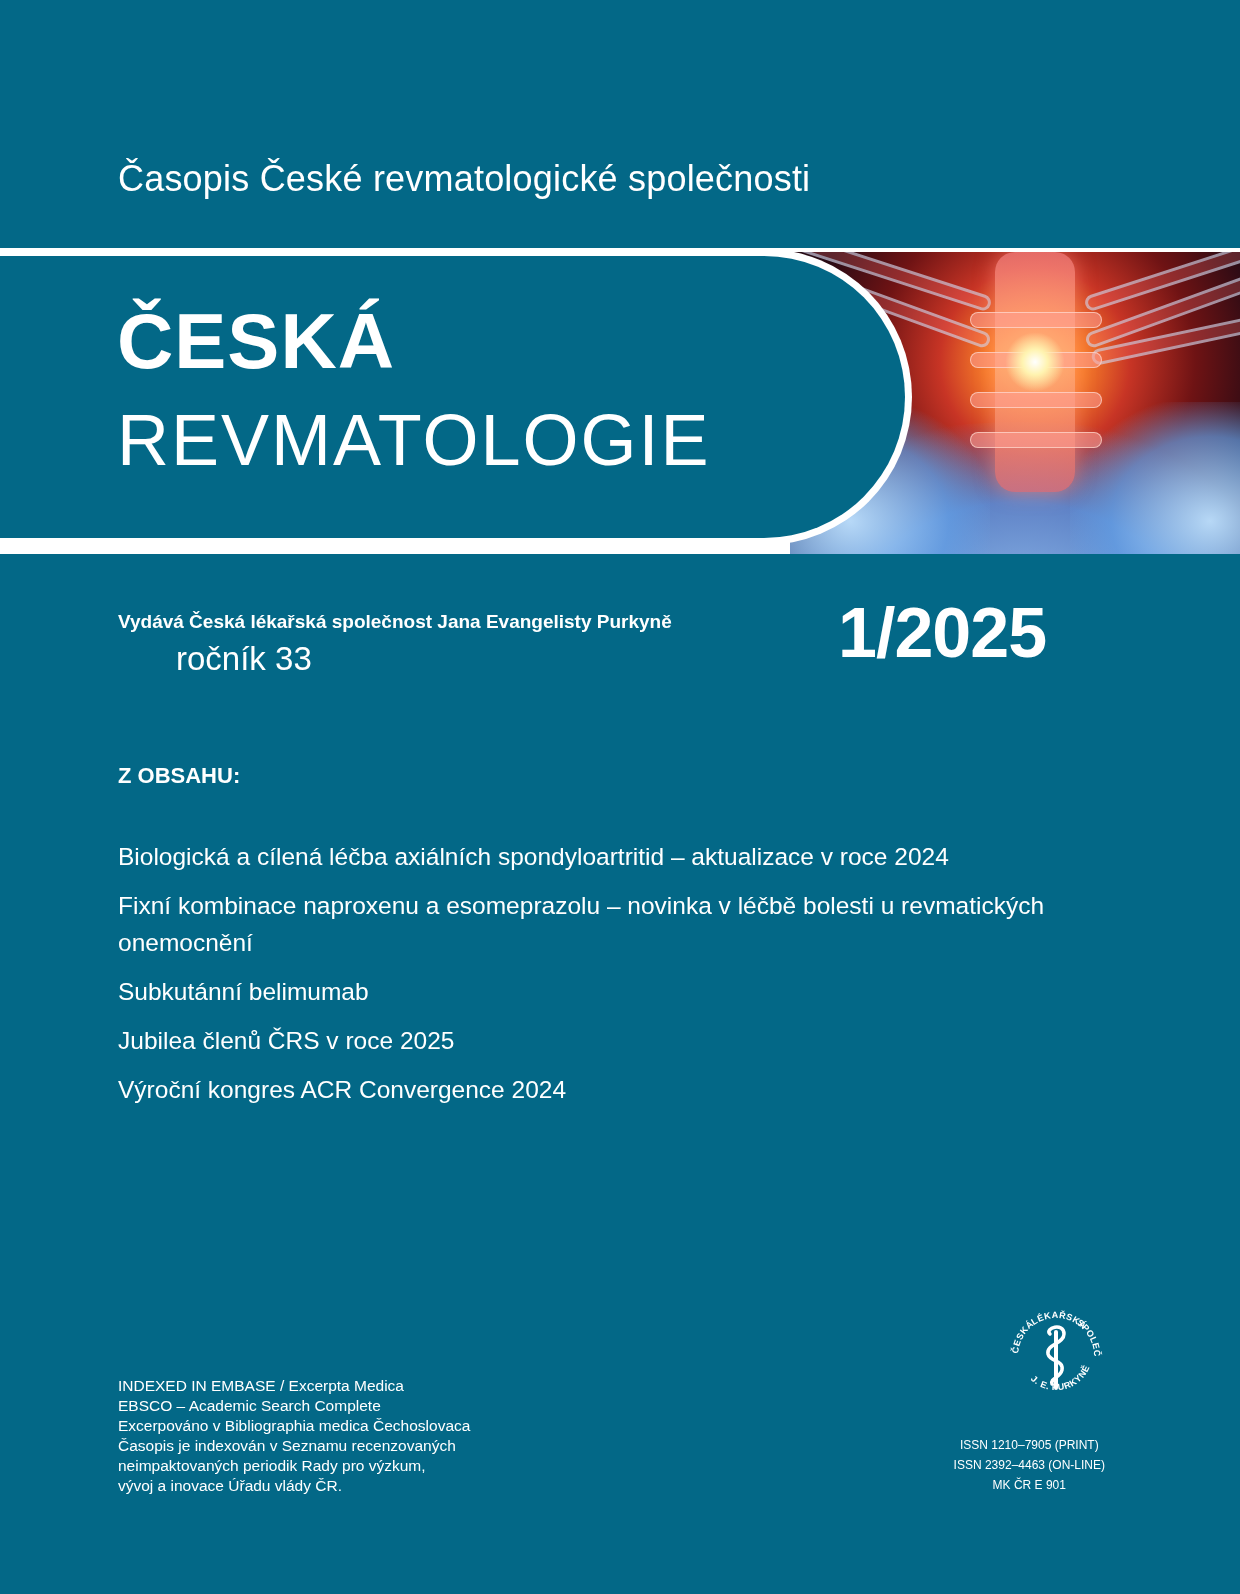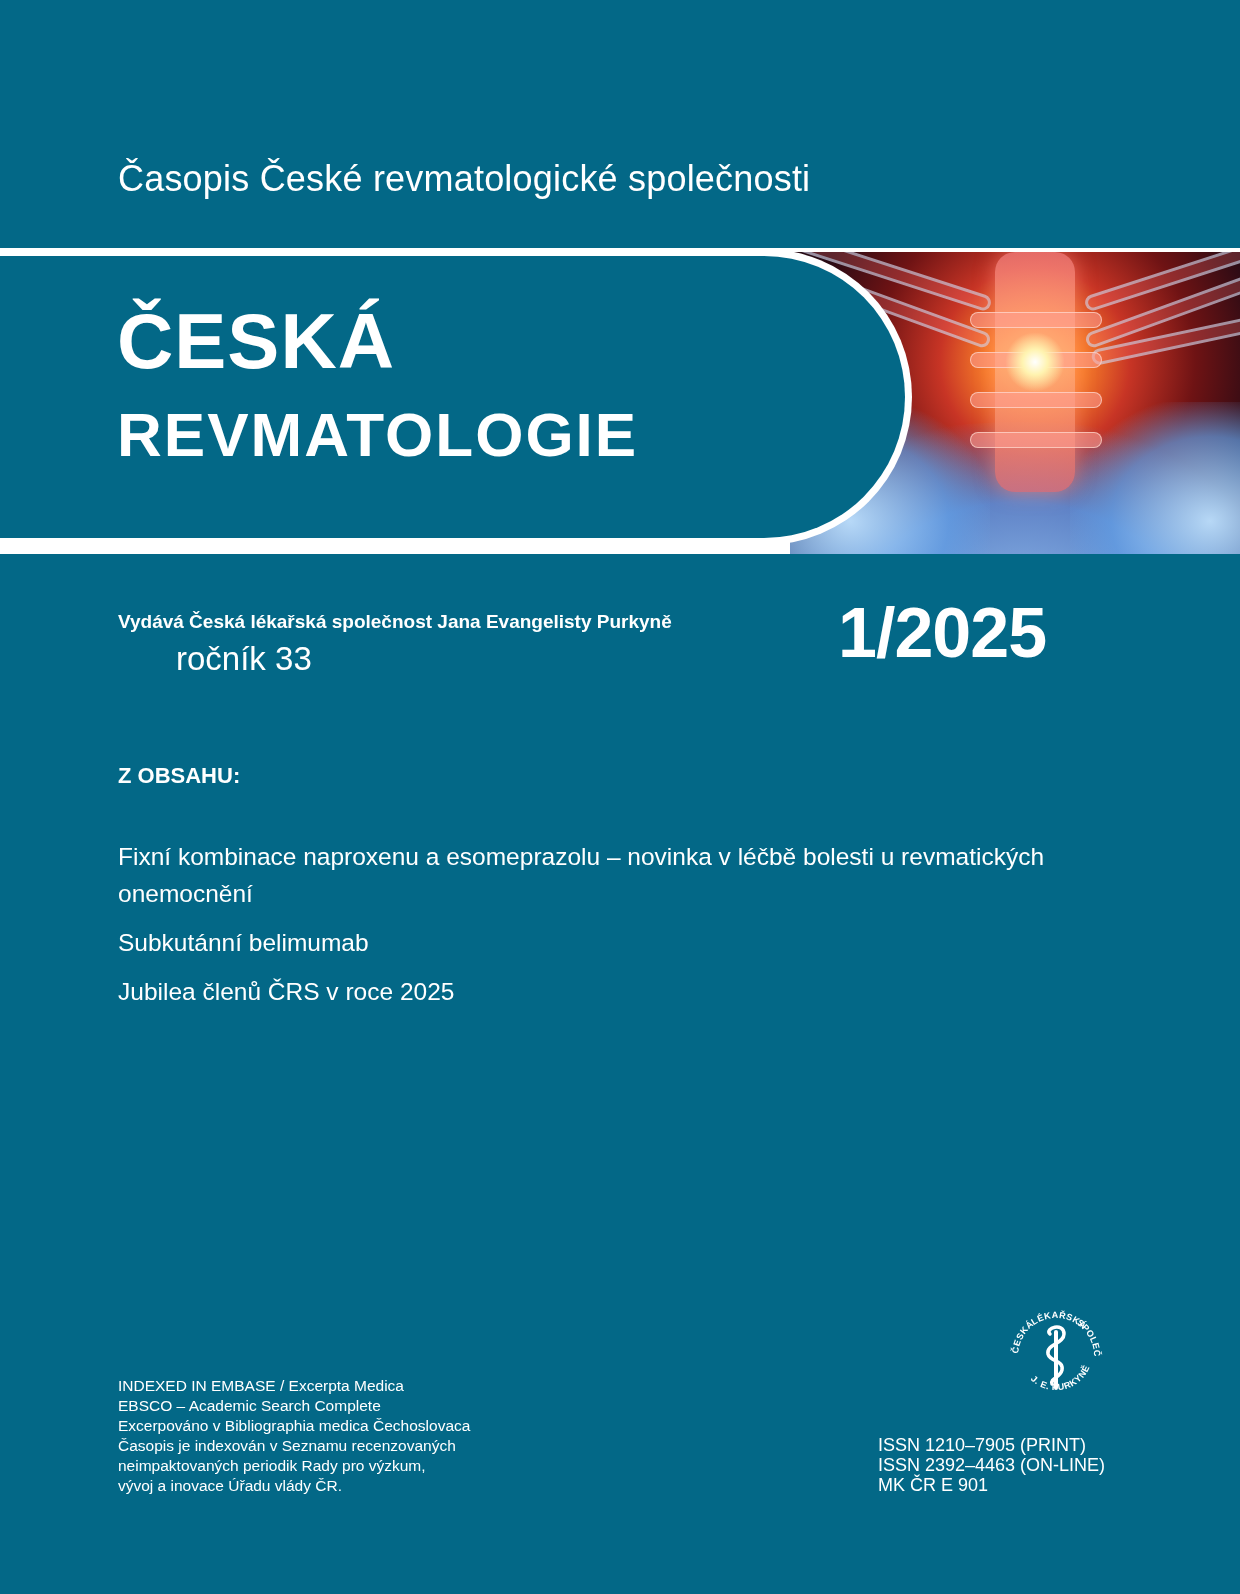--- a/index.html
+++ b/index.html
@@ -66,21 +66,21 @@
     background: #036887;
     border-radius: 0 141px 141px 0;
     box-shadow: 0 0 0 7px #ffffff;
   }
   .title-line1 {
     position: absolute; left: 117px; top: 302px;
     font-size: 78px; font-weight: 700; letter-spacing: 1px; line-height: 1;
   }
   .title-line2 {
     position: absolute; left: 117px; top: 404px;
-    font-size: 62px; font-weight: 700; letter-spacing: 2px; line-height: 1;
+    font-size: 72px; font-weight: 400; letter-spacing: 2px; line-height: 1;
   }
   .publisher {
     position: absolute; left: 118px; top: 611px;
     font-size: 19px; font-weight: 700;
   }
   .volume {
     position: absolute; left: 132px; top: 640px;
     font-size: 33px; font-weight: 400; margin-left: 44px;
   }
   .issue {
@@ -99,22 +99,22 @@
     font-size: 24.5px; line-height: 37px; margin-bottom: 12px;
   }
   .indexed {
     position: absolute; left: 118px; top: 1376px;
     font-size: 15.5px; line-height: 20px; font-weight: 400;
   }
   .logo {
     position: absolute; left: 1000px; top: 1300px; width: 112px; height: 112px;
   }
   .issn {
-    position: absolute; right: 135px; top: 1435px; text-align: left;
-    font-size: 18px; line-height: 20px;
+    position: absolute; right: 135px; top: 1435px; text-align: center;
+    font-size: 12px; line-height: 20px;
   }
 </style>
 </head>
 <body>
 
 <div class="subtitle">Časopis České revmatologické společnosti</div>
 
 <div class="band"></div>
 
 <div class="hero-image">
@@ -137,23 +137,25 @@
 <div class="title-pill"></div>
 <div class="title-line1">ČESKÁ</div>
 <div class="title-line2">REVMATOLOGIE</div>
 
 <div class="publisher">Vydává Česká lékařská společnost Jana Evangelisty Purkyně</div>
 <div class="volume">ročník 33</div>
 <div class="issue">1/2025</div>
 
 <div class="contents-heading">Z OBSAHU:</div>
 <ul class="contents-list">
+  <li>Biologická a cílená léčba axiálních spondyloartritid – aktualizace v roce 2024</li>
   <li>Fixní kombinace naproxenu a esomeprazolu – novinka v léčbě bolesti u revmatických onemocnění</li>
   <li>Subkutánní belimumab</li>
   <li>Jubilea členů ČRS v roce 2025</li>
+  <li>Výroční kongres ACR Convergence 2024</li>
 </ul>
 
 <div class="indexed">
   <div>INDEXED IN EMBASE / Excerpta Medica</div>
   <div>EBSCO – Academic Search Complete</div>
   <div>Excerpováno v Bibliographia medica Čechoslovaca</div>
   <div>Časopis je indexován v Seznamu recenzovaných</div>
   <div>neimpaktovaných periodik Rady pro výzkum,</div>
   <div>vývoj a inovace Úřadu vlády ČR.</div>
 </div>

